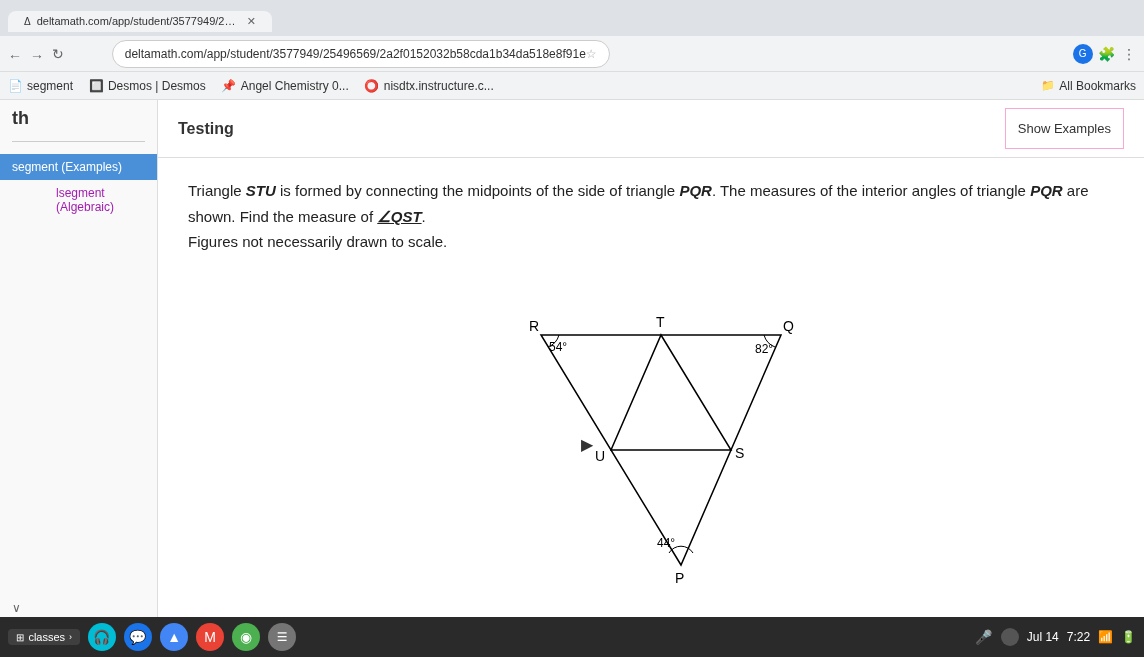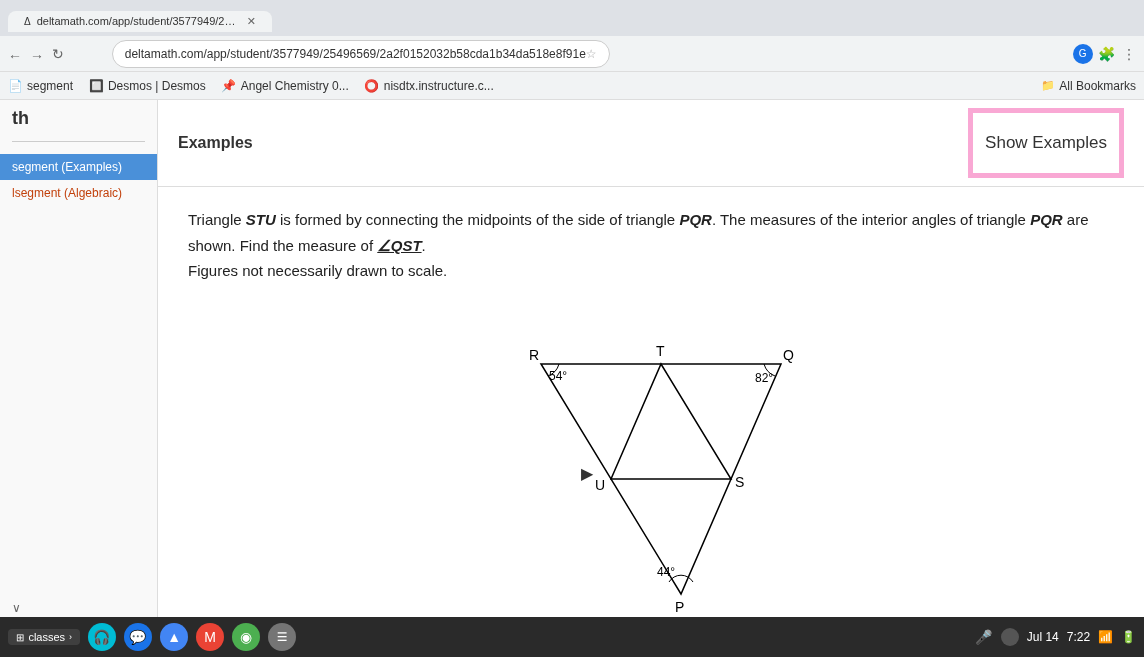--- a/index.html
+++ b/index.html
@@ -107,22 +107,23 @@
       background: #4a90d9;
       color: white;
       padding: 6px 12px;
       font-size: 12px;
       cursor: pointer;
     }
 
     .sidebar-item {
       padding: 6px 12px;
       font-size: 12px;
-      color: #c2410c;
-      cursor: pointer;
+      color: #a21caf;
+      cursor: pointer;
+      margin-left: 44px;
     }
 
     .sidebar-bottom {
       margin-top: auto;
       padding: 8px 12px;
       display: flex;
       align-items: center;
       justify-content: space-between;
       font-size: 12px;
     }
@@ -147,23 +148,23 @@
 
     .question-header {
       display: flex;
       justify-content: space-between;
       align-items: center;
       padding: 8px 20px;
       border-bottom: 1px solid #ddd;
     }
 
     .show-examples-btn {
-      border: 5px solid #f9a8d4;
-      padding: 20px 12px;
-      font-size: 17px;
+      border: 1px solid #f9a8d4;
+      padding: 12px 12px;
+      font-size: 13px;
       cursor: pointer;
       background: #fff;
       color: #333;
     }
 
     .question-body {
       padding: 20px 30px;
       font-size: 15px;
       color: #222;
       line-height: 1.6;
@@ -299,21 +300,21 @@
     </div>
     <div style="padding: 0 12px 8px; display:flex; justify-content:space-between; align-items:center;">
       <span style="font-size:12px; color:#333;">erez-garza</span>
       <span class="logout-link" style="font-size:12px;">Log Out</span>
     </div>
   </div>
 
   <div class="question-area">
 
     <div class="question-header">
-      <span style="font-size:16px; color:#333; font-weight:bold;">Examples</span>
+      <span style="font-size:16px; color:#333; font-weight:bold;">Testing</span>
       <button class="show-examples-btn">Show Examples</button>
     </div>
 
     <div class="question-body">
       <div class="question-text">
         <p style="font-size:15px; line-height:1.7;">
           Triangle <span style="font-style:italic; font-weight:bold;">STU</span> is formed by connecting the midpoints of the side of triangle <span style="font-style:italic; font-weight:bold;">PQR</span>. The
           measures of the interior angles of triangle <span style="font-style:italic; font-weight:bold;">PQR</span> are shown. Find the measure of <span style="font-style:italic; font-weight:bold;text-decoration:underline;">∠QST</span>.
         </p>
         <p style="font-size:15px; line-height:1.7;">Figures not necessarily drawn to scale.</p>

